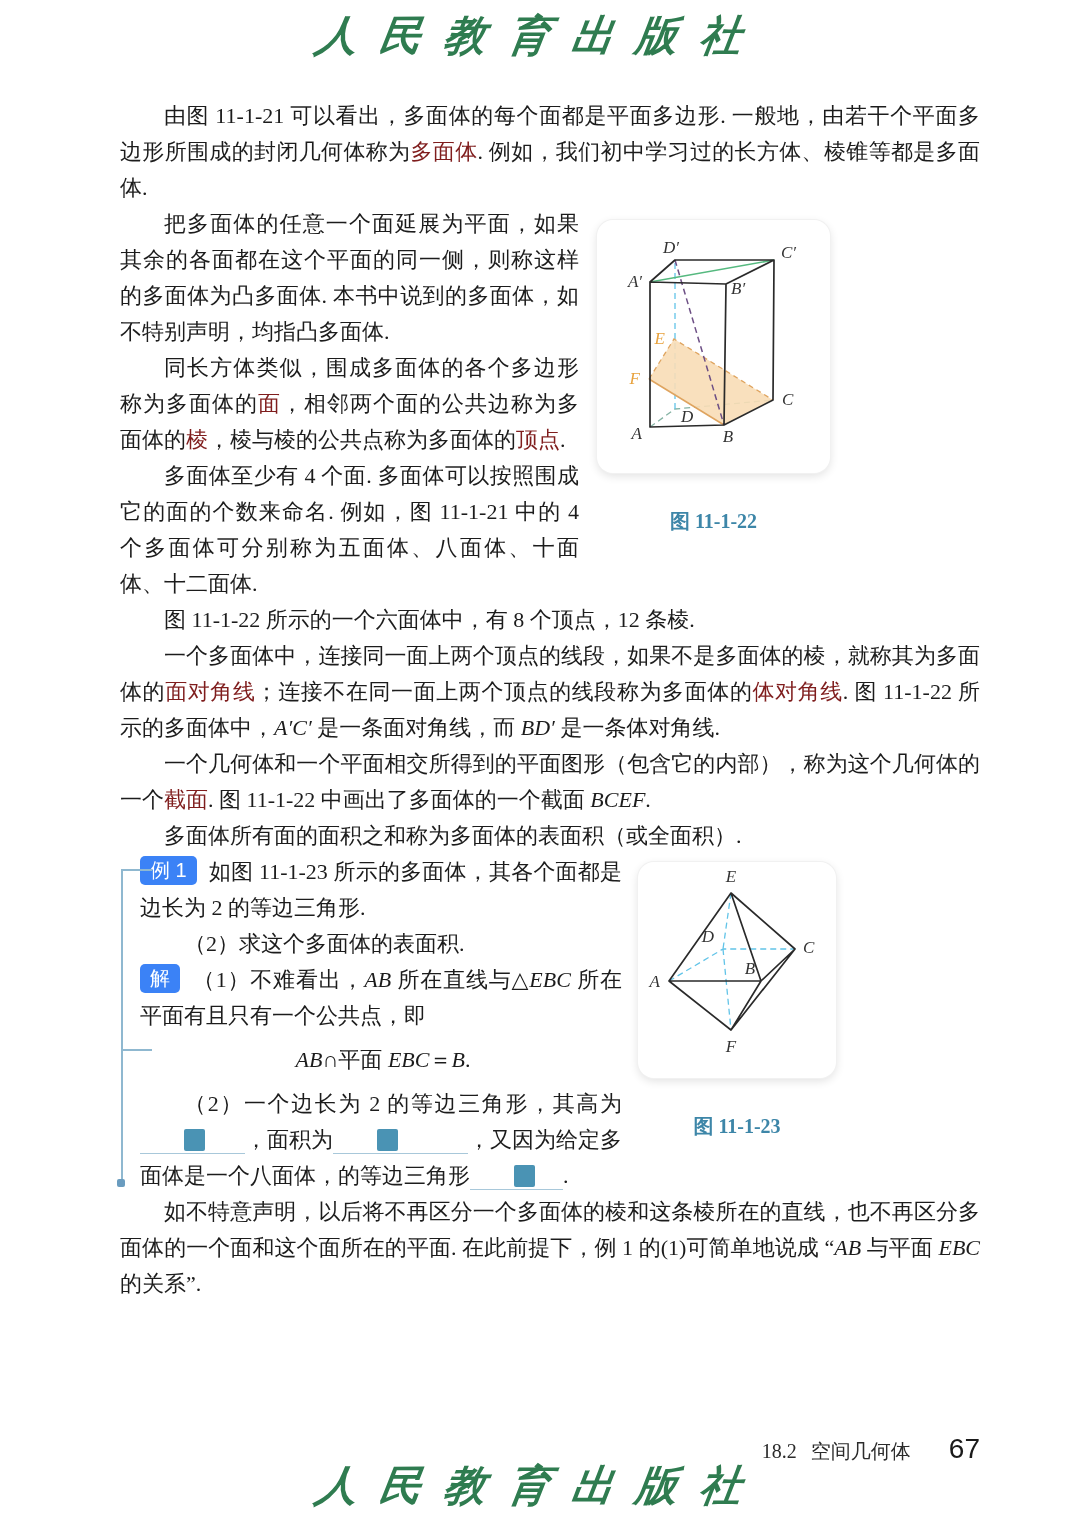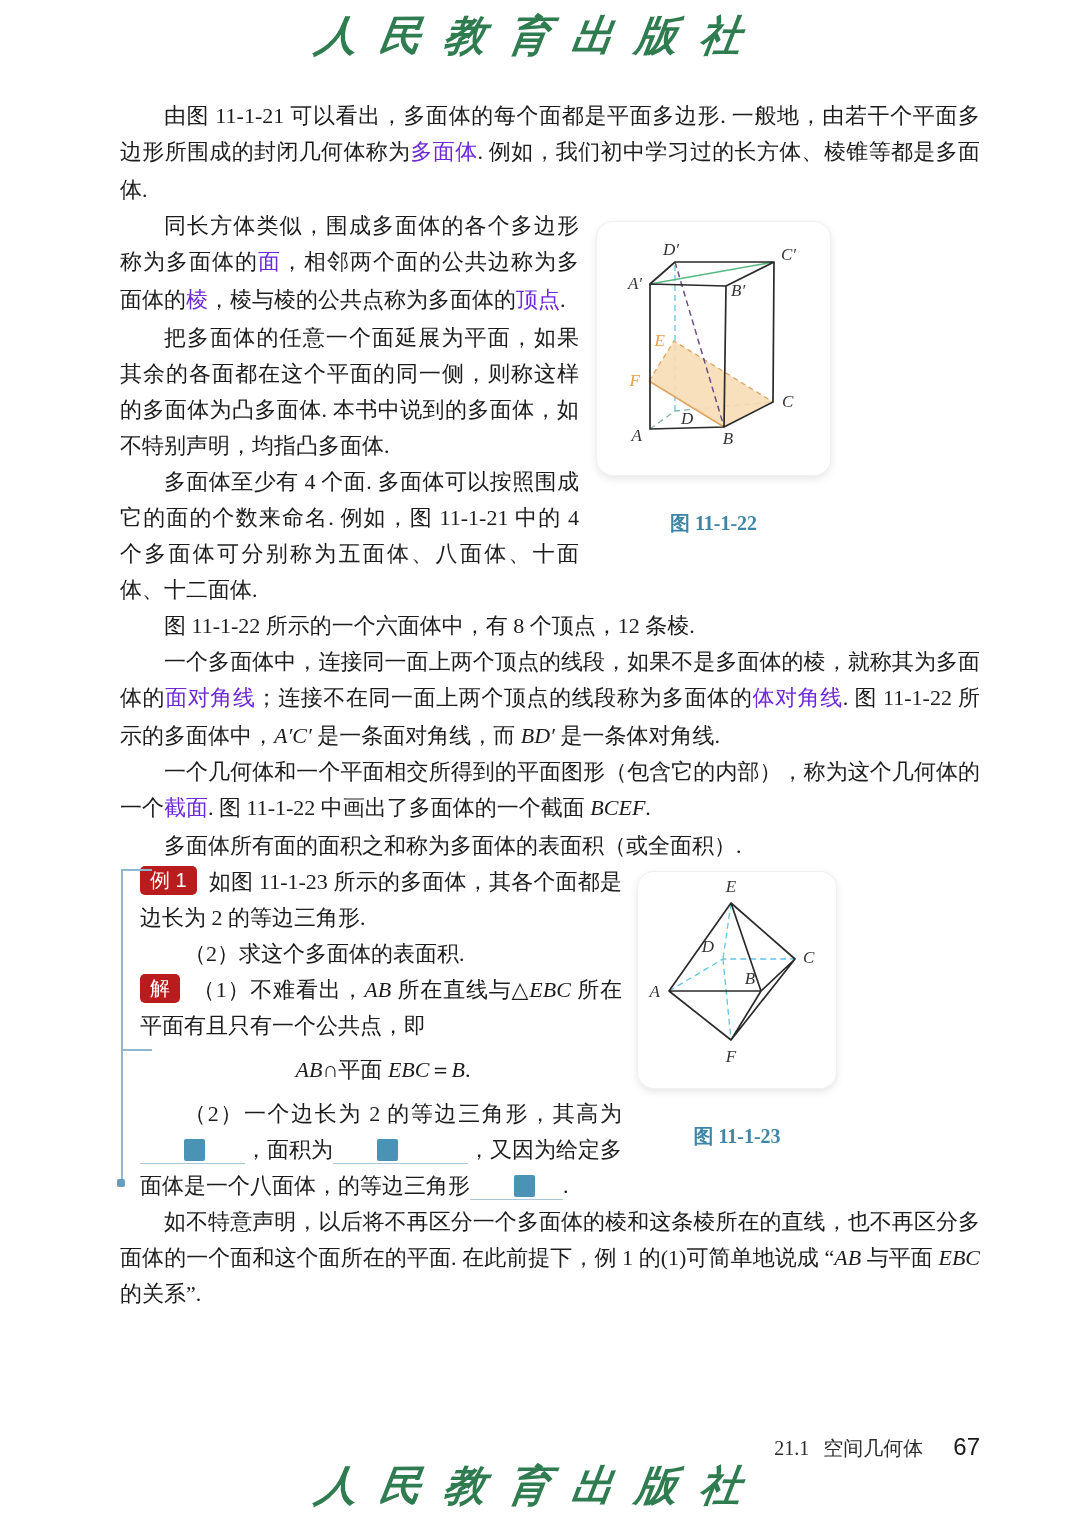--- a/index.html
+++ b/index.html
@@ -10,34 +10,34 @@
   .logo-wrap{position:absolute;left:0;width:100%;text-align:center;}
   .logo-top{top:8px;}
   .logo-bottom{top:1458px;}
   .logo-text{display:inline-block;color:#2f7c50;font-size:42px;font-weight:bold;font-style:italic;
              letter-spacing:22px;transform:skewX(-8deg);font-family:"DejaVu Serif",serif;}
 
   
   .content{position:absolute;left:120px;top:98px;width:860px;font-size:22px;line-height:36px;
            text-align:justify;}
   .content p{margin:0;text-indent:2em;}
-  .kw{color:#6d28d9;font-family:Liberation Mono, monospace;}
+  .kw{color:#7f1d1d;}
   .math{font-style:italic;font-family:"Liberation Serif",serif;}
 
   
   .fig1-float{float:right;width:233px;margin:14px 150px 24px 18px;}
   .fig2-float{float:right;width:198px;margin:8px 144px 16px 16px;}
   .fig-card{background:#fff;border-radius:16px;
             box-shadow:0 0 0 1px #f1f1f1,0 3px 10px rgba(0,0,0,0.12);}
   .caption{text-align:center;color:#3d86a8;font-weight:bold;font-size:20px;margin-top:30px;
            text-indent:0;}
 
   
   .example{position:relative;padding-left:20px;margin-top:0;}
-  .ex-badge{display:inline-block;background:#b91c1c;color:#fff;border-radius:5px;padding:0 10px;
+  .ex-badge{display:inline-block;background:#3b82f6;color:#fff;border-radius:5px;padding:0 10px;
             font-size:20px;line-height:29px;margin-right:12px;font-family:"Liberation Sans",sans-serif;
             vertical-align:2px;text-indent:0;}
   .no-indent{text-indent:0 !important;}
   .formula{width:470px;text-align:center;text-indent:0;margin:8px;}
 
   .blank{display:inline-block;border-bottom:1.5px solid #a8c8da;line-height:26px;}
   .num-badge{display:inline-block;width:21px;height:22px;line-height:22px;background:#4a93b4;
              color:#fff;text-align:center;font-size:16px;border-radius:2px;
              font-family:"Liberation Sans",sans-serif;vertical-align:2px;}
   .pad40{padding-right:40px;} .pad70{padding-right:70px;} .pad28{padding-right:28px;}
@@ -45,21 +45,21 @@
   
   .ex-rule{position:absolute;background:#8fb8d0;}
   .ex-rule-v{left:121px;top:869px;width:2px;height:314px;}
   .ex-rule-h1{left:121px;top:869px;width:31px;height:2px;}
   .ex-rule-h2{left:121px;top:1049px;width:31px;height:2px;}
   .ex-dot{position:absolute;left:117px;top:1179px;width:8px;height:8px;background:#6a9cbf;border-radius:2px;}
 
   
   .footer{position:absolute;top:1433px;right:100px;font-size:20px;color:#2b2b2b;}
   .footer .sec-num{margin-right:14px;}
-  .footer .pg-num{margin-left:30px;font-size:24px;font-family:"Liberation Sans",sans-serif;color:#1a1a1a;}
+  .footer .pg-num{margin-left:38px;font-size:28px;font-family:"Liberation Sans",sans-serif;color:#1a1a1a;}
 
   svg text{font-family:"Liberation Serif",serif;font-style:italic;font-size:17px;fill:#333;}
   svg text.orange{fill:#e8a23d;}
 </style>
 </head>
 <body>
 
 <div class="page">
 
   <div class="logo-wrap logo-top">
@@ -96,23 +96,23 @@
           <text x="43" y="164" text-anchor="end" class="orange">F</text>
           <text x="185" y="185">C</text>
           <text x="84" y="202">D</text>
           <text x="45" y="219" text-anchor="end">A</text>
           <text x="131" y="222" text-anchor="middle">B</text>
         </svg>
       </div>
       <div class="caption">图 11-1-22</div>
     </div>
 
+    <p>把多面体的任意一个面延展为平面，如果其余的各面都在这个平面的同一侧，则称这样的多面体为凸多面体. 本书中说到的多面体，如不特别声明，均指凸多面体.</p>
+
     <p><span>同长方体类似，围成多面体的各个多边形称为多面体的</span><span class="kw">面</span><span>，相邻两个面的公共边称为多面体的</span><span class="kw">棱</span><span>，棱与棱的公共点称为多面体的</span><span class="kw">顶点</span><span>.</span></p>
-
-    <p>把多面体的任意一个面延展为平面，如果其余的各面都在这个平面的同一侧，则称这样的多面体为凸多面体. 本书中说到的多面体，如不特别声明，均指凸多面体.</p>
 
     <p>多面体至少有 4 个面. 多面体可以按照围成它的面的个数来命名. 例如，图 11-1-21 中的 4 个多面体可分别称为五面体、八面体、十面体、十二面体.</p>
 
     <p>图 11-1-22 所示的一个六面体中，有 8 个顶点，12 条棱.</p>
 
     <p><span>一个多面体中，连接同一面上两个顶点的线段，如果不是多面体的棱，就称其为多面体的</span><span class="kw">面对角线</span><span>；连接不在同一面上两个顶点的线段称为多面体的</span><span class="kw">体对角线</span><span>. 图 11-1-22 所示的多面体中，</span><span class="math">A′C′</span><span> 是一条面对角线，而 </span><span class="math">BD′</span><span> 是一条体对角线.</span></p>
 
     <p><span>一个几何体和一个平面相交所得到的平面图形（包含它的内部），称为这个几何体的一个</span><span class="kw">截面</span><span>. 图 11-1-22 中画出了多面体的一个截面 </span><span class="math">BCEF</span><span>.</span></p>
 
     <p>多面体所有面的面积之和称为多面体的表面积（或全面积）.</p>
@@ -154,20 +154,20 @@
     <p><span>如不特意声明，以后将不再区分一个多面体的棱和这条棱所在的直线，也不再区分多面体的一个面和这个面所在的平面. 在此前提下，例 1 的(1)可简单地说成 “</span><span class="math">AB</span><span> 与平面 </span><span class="math">EBC</span><span> 的关系”.</span></p>
 
   </div>
 
   <div class="ex-rule ex-rule-v"></div>
   <div class="ex-rule ex-rule-h1"></div>
   <div class="ex-rule ex-rule-h2"></div>
   <div class="ex-dot"></div>
 
   <div class="footer">
-    <span class="sec-num">21.1</span><span>空间几何体</span><span class="pg-num">67</span>
+    <span class="sec-num">18.2</span><span>空间几何体</span><span class="pg-num">67</span>
   </div>
 
   <div class="logo-wrap logo-bottom">
     <span class="logo-text">人民教育出版社</span>
   </div>
 
 </div>
 
 </body></html>

